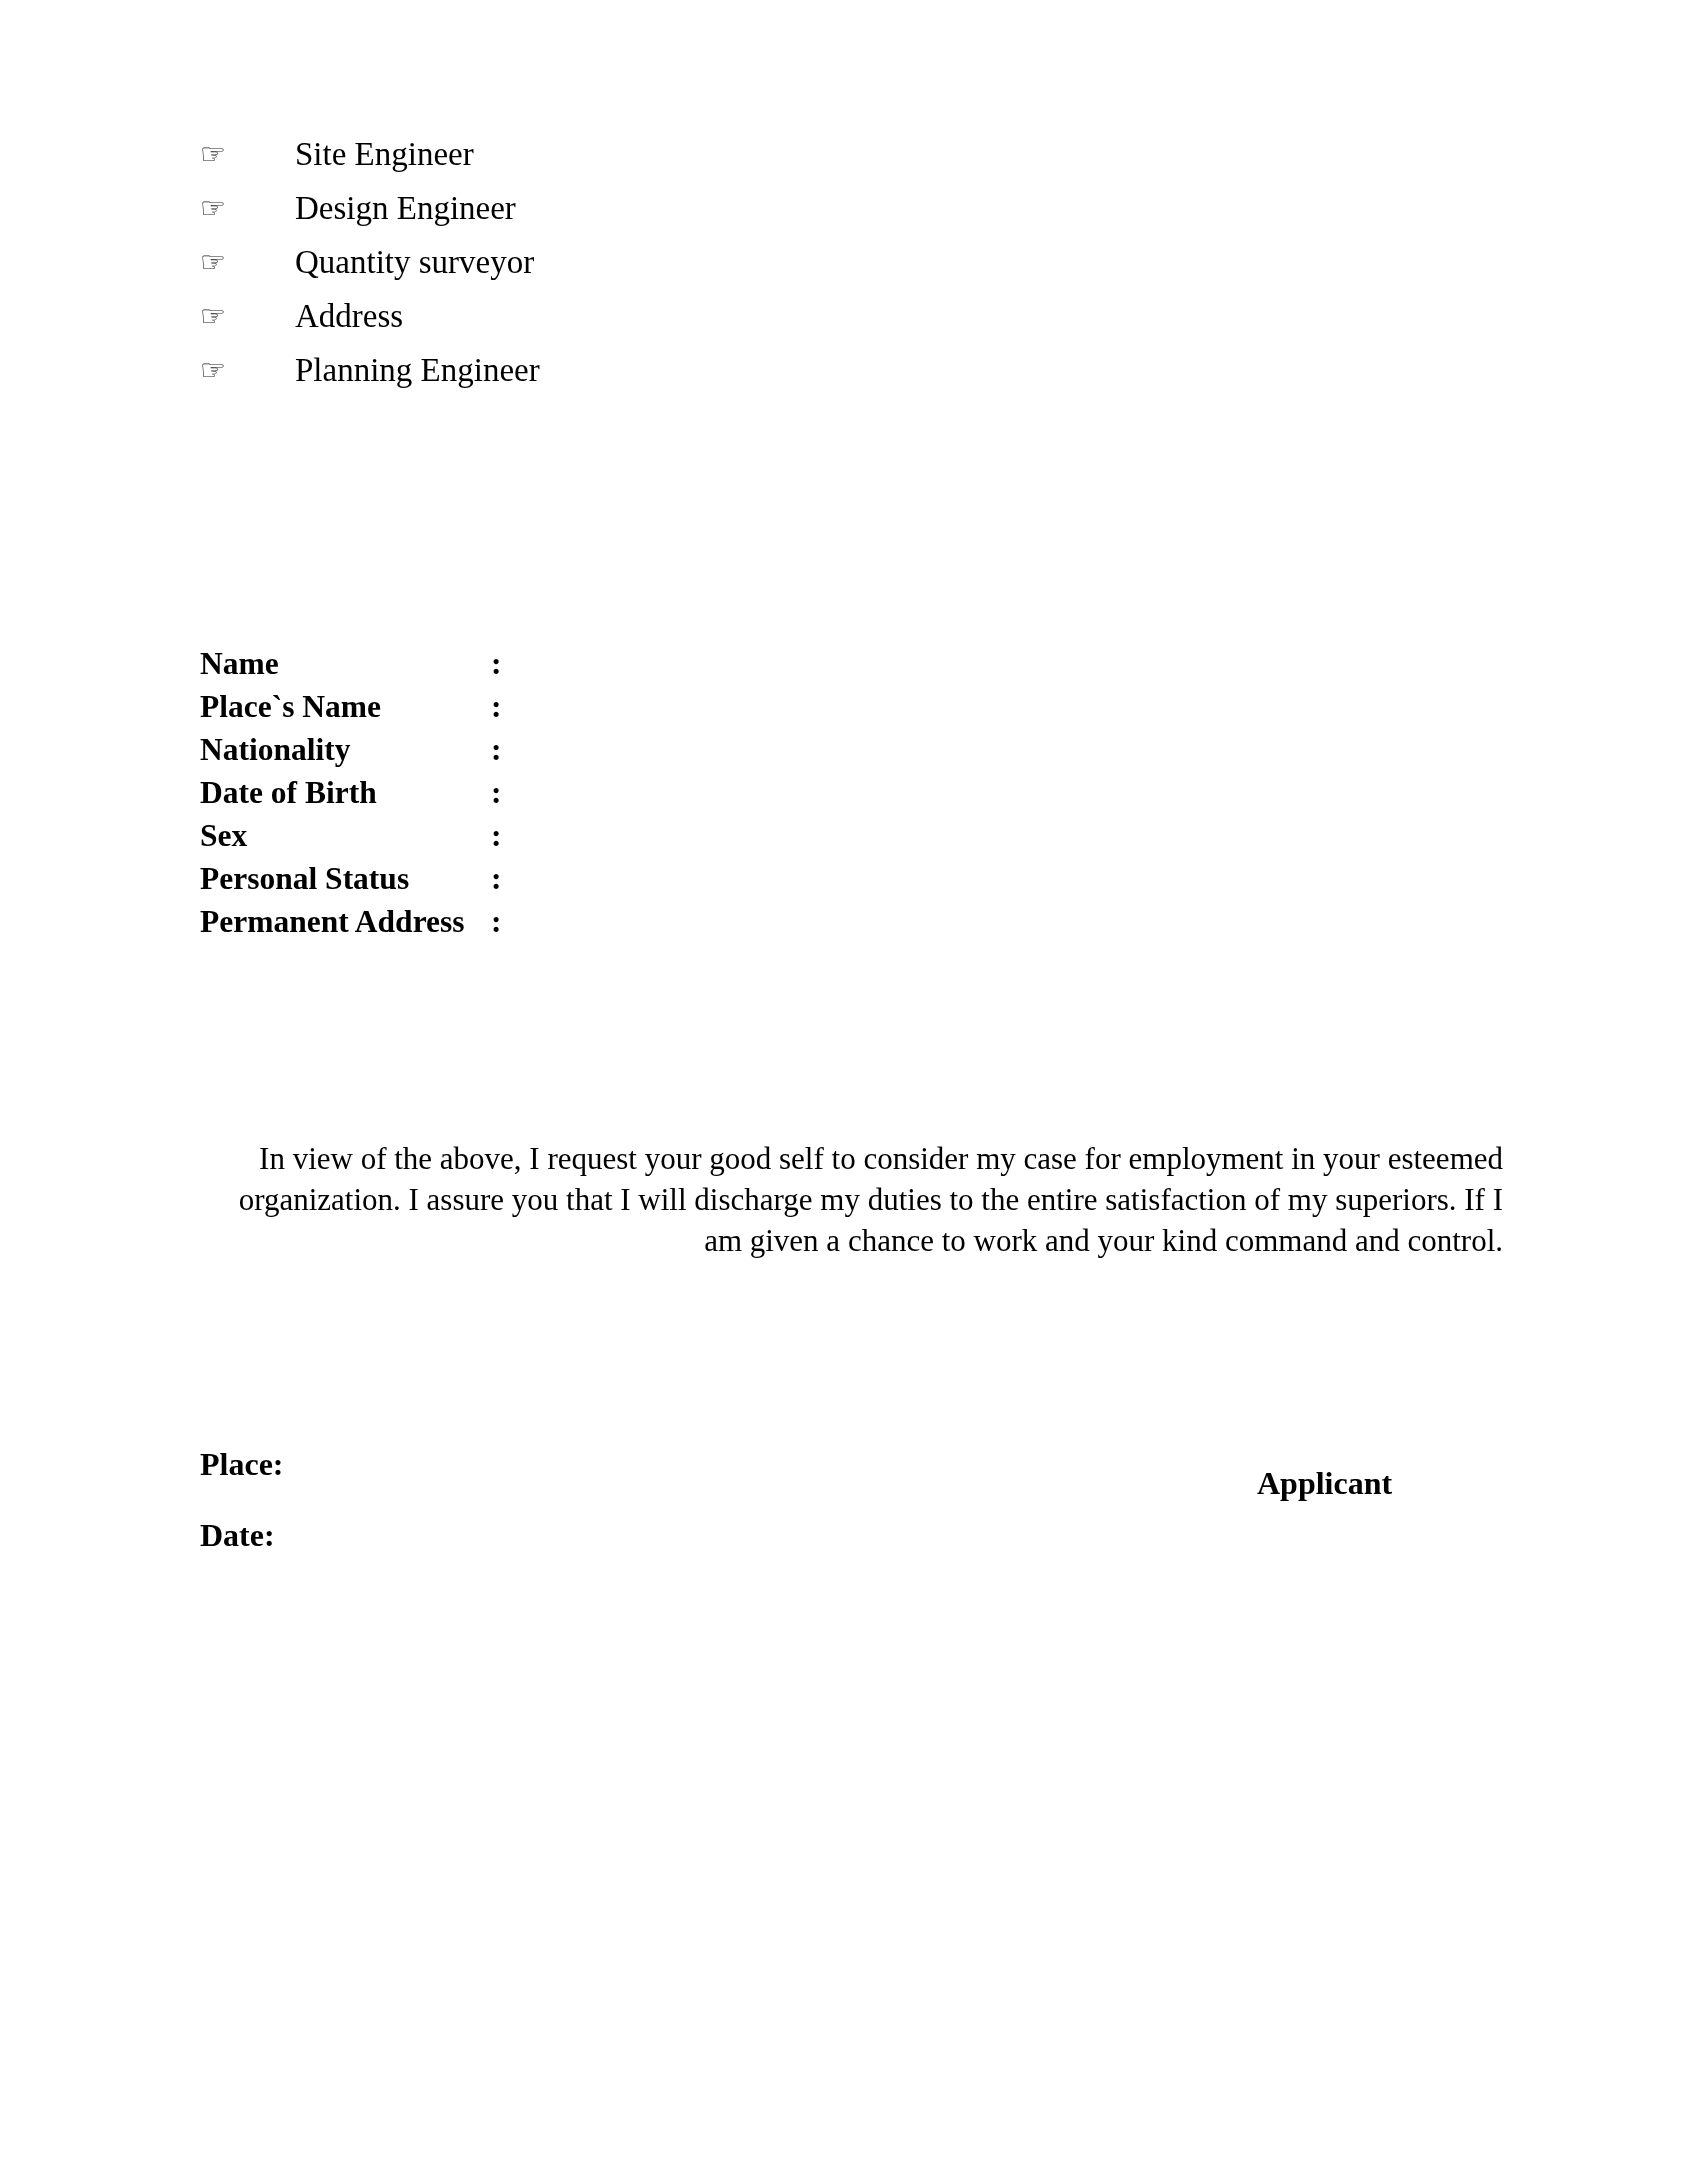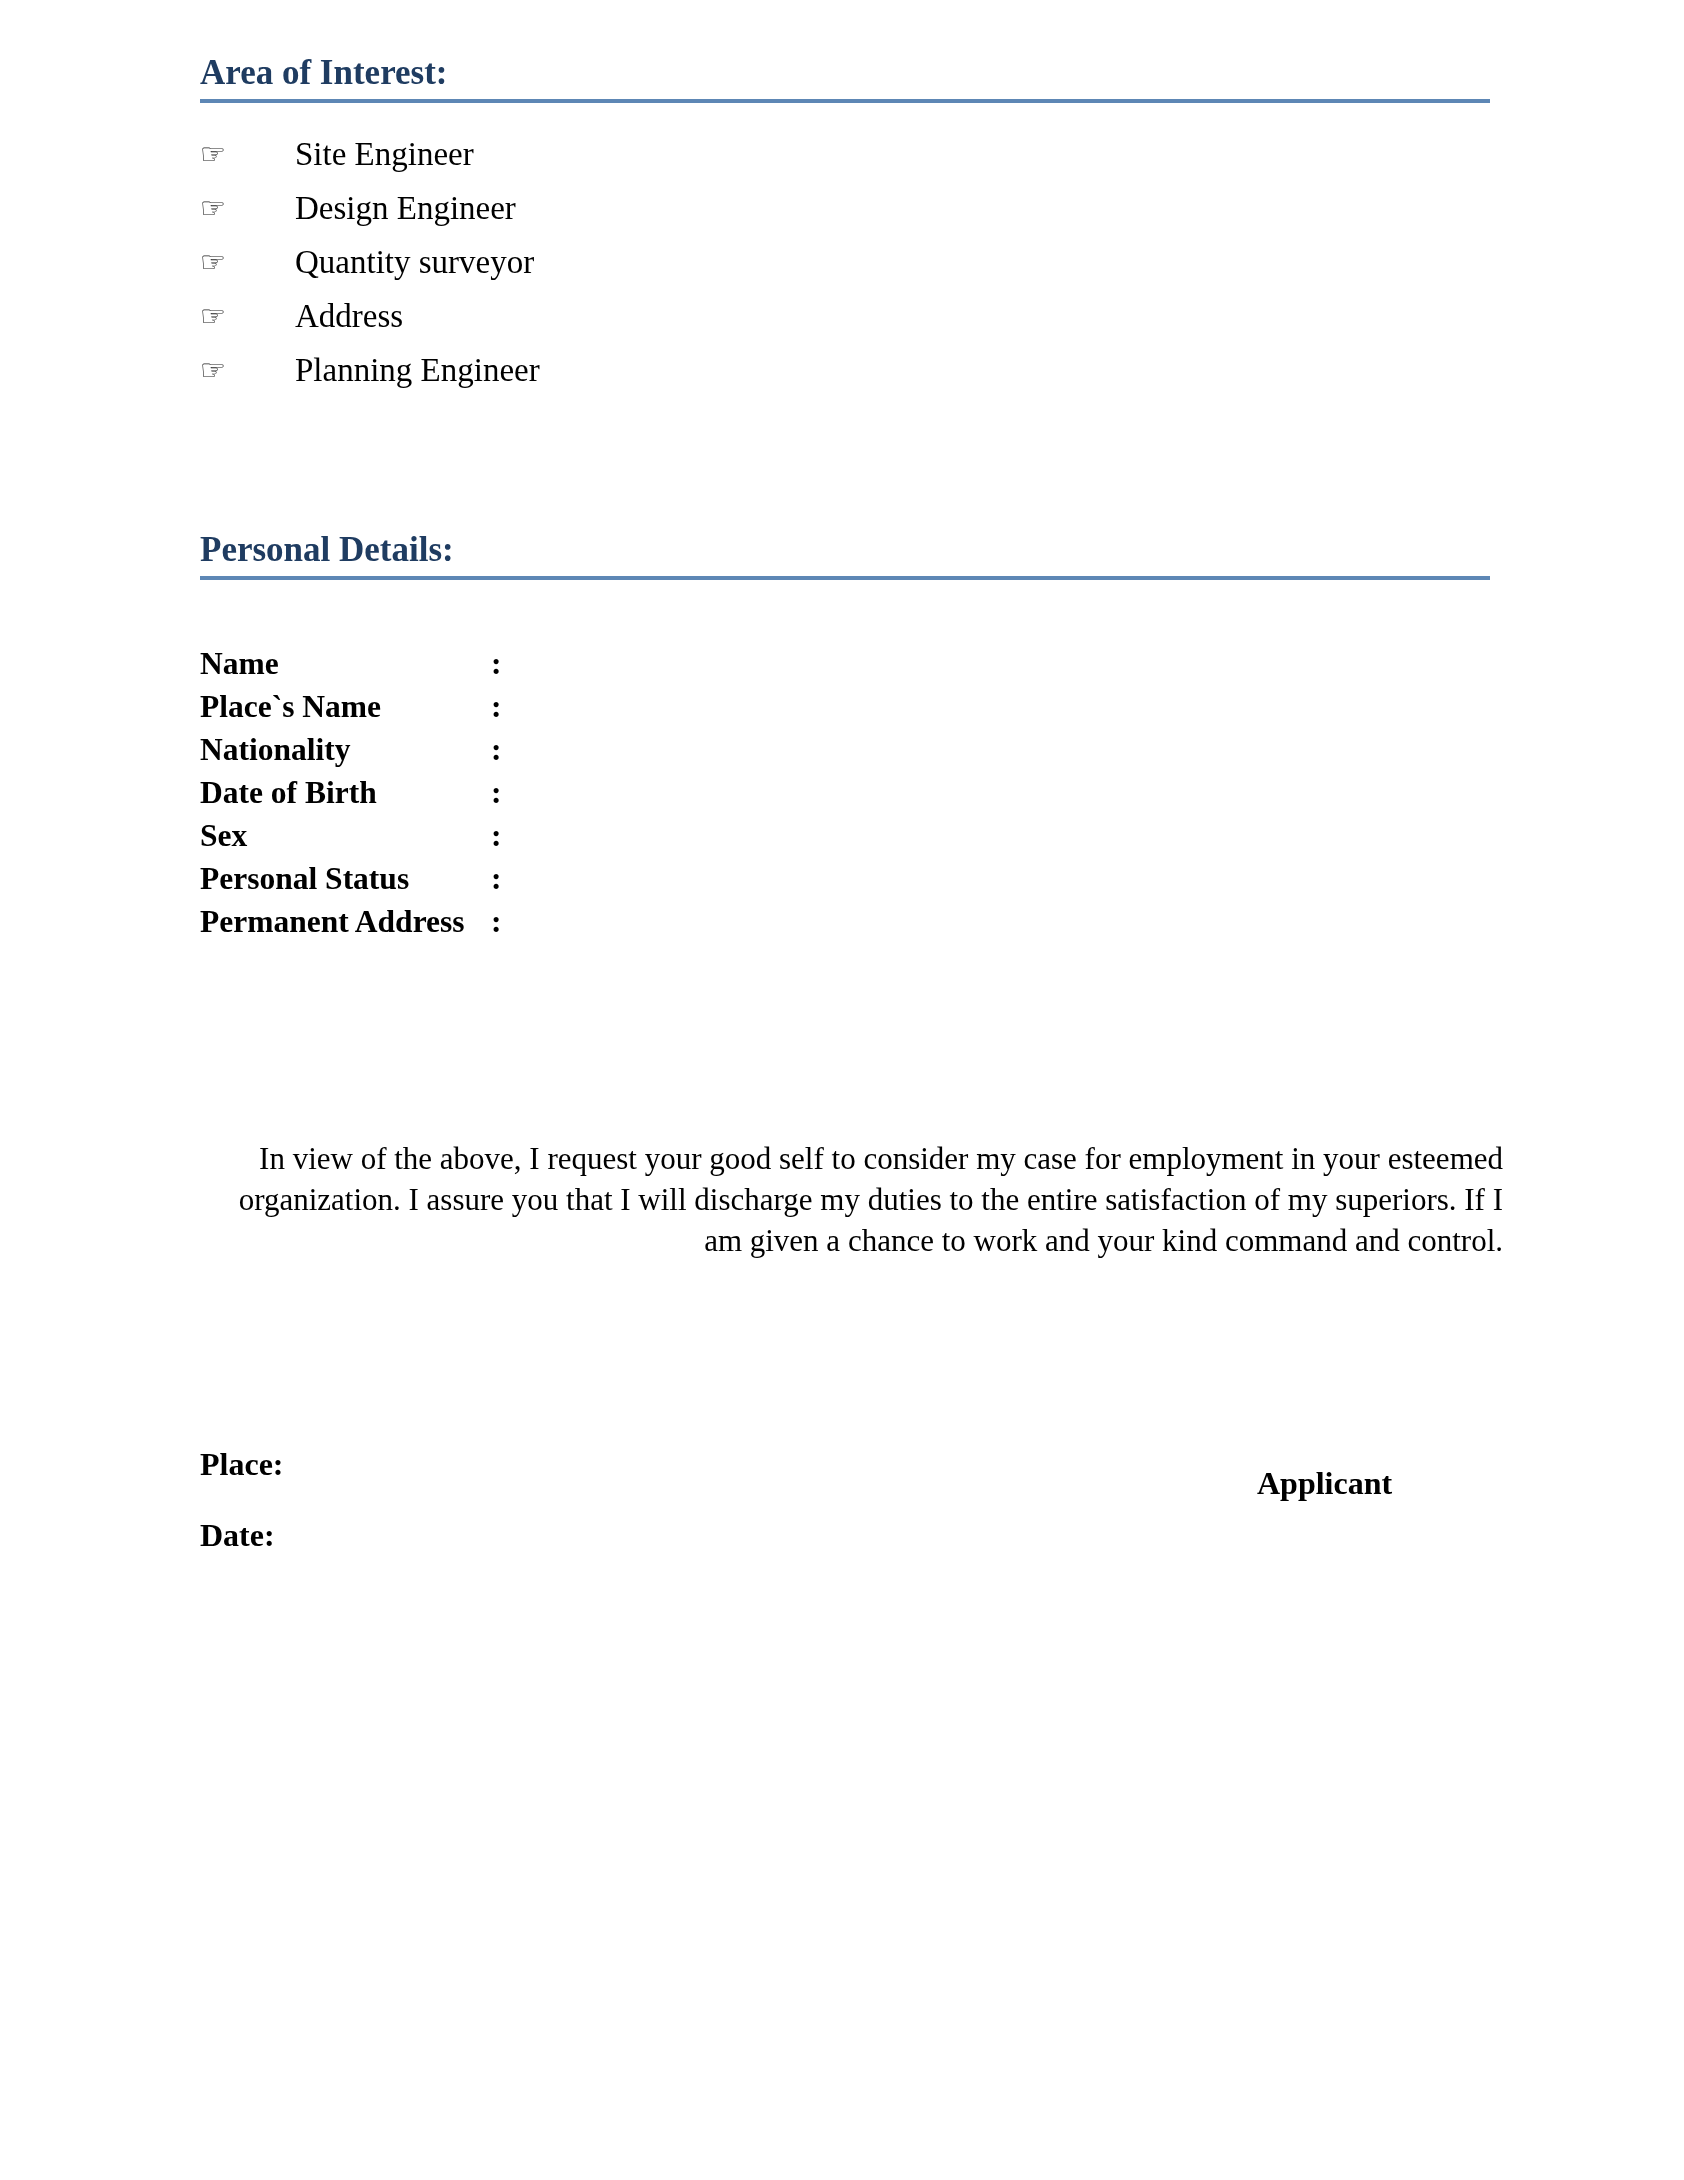--- a/index.html
+++ b/index.html
@@ -100,21 +100,20 @@
     font-size: 32px;
     font-weight: bold;
     line-height: 46px;
   }
 </style>
 </head>
 <body>
 
 <div class="page">
 
-  <h2 class="sec-heading" id="aoi-heading">Area of Interest:</h2>
 
   <ul class="interest-list">
     <li>
       <span class="bullet">☞</span>
       <span class="item-text">Site Engineer</span>
     </li>
     <li>
       <span class="bullet">☞</span>
       <span class="item-text">Design Engineer</span>
     </li>
@@ -125,21 +124,20 @@
     <li>
       <span class="bullet">☞</span>
       <span class="item-text">Address</span>
     </li>
     <li>
       <span class="bullet">☞</span>
       <span class="item-text">Planning Engineer</span>
     </li>
   </ul>
 
-  <h2 class="sec-heading" id="pd-heading">Personal Details:</h2>
 
   <div class="fields">
     <div class="field-row">
       <span class="field-label">Name</span>
       <span class="field-colon">:</span>
       <span class="field-value"></span>
     </div>
     <div class="field-row">
       <span class="field-label">Place`s Name</span>
       <span class="field-colon">:</span>

